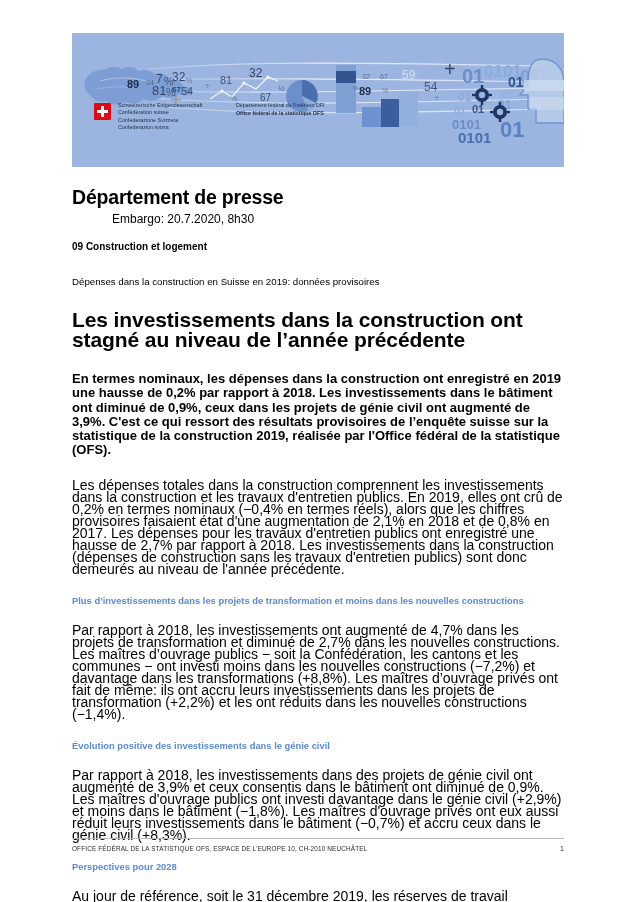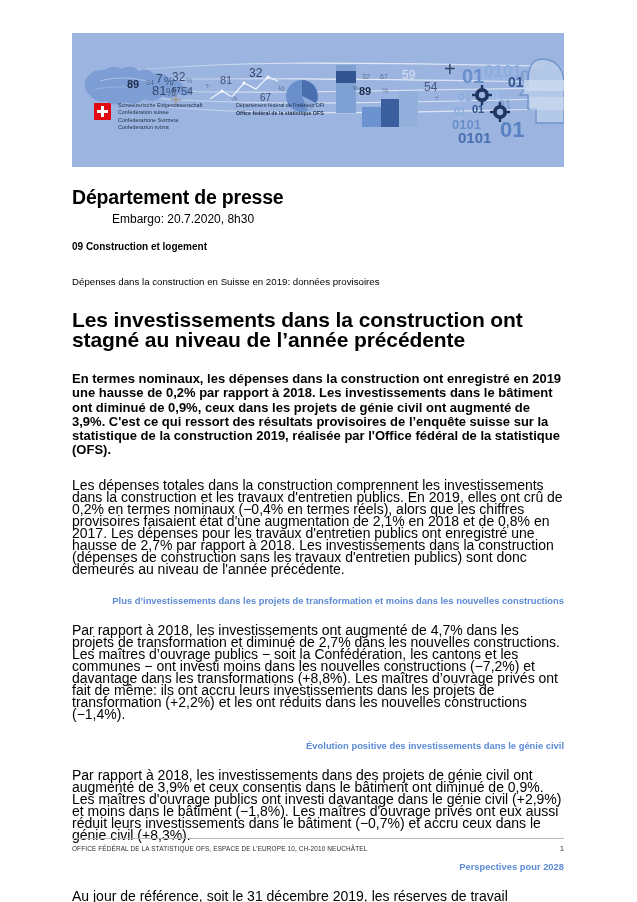--- a/index.html
+++ b/index.html
@@ -133,21 +133,20 @@
     font-size: 14px;
     line-height: 12px;
     margin: 0 0 19px 0;
   }
   h3.sub-head {
     font-size: 9.4px;
     font-weight: bold;
     line-height: 14px;
     color: #5b8ad4;
     margin: 0 0 16px 0;
-    text-align: right;
   }
 
   
   .footer {
     position: absolute;
     left: 72px;
     top: 838px;
     width: 492px;
     border-top: 0.7px solid #b8b8b8;
     padding-top: 6px;

